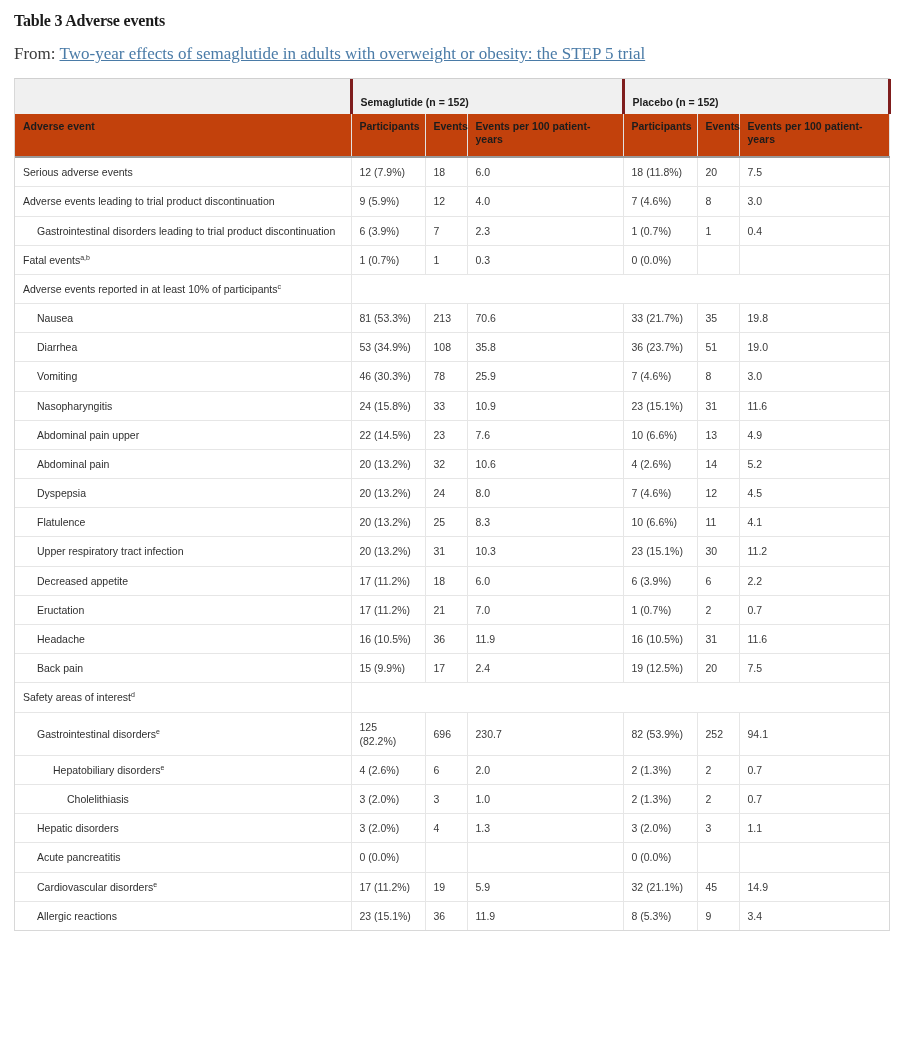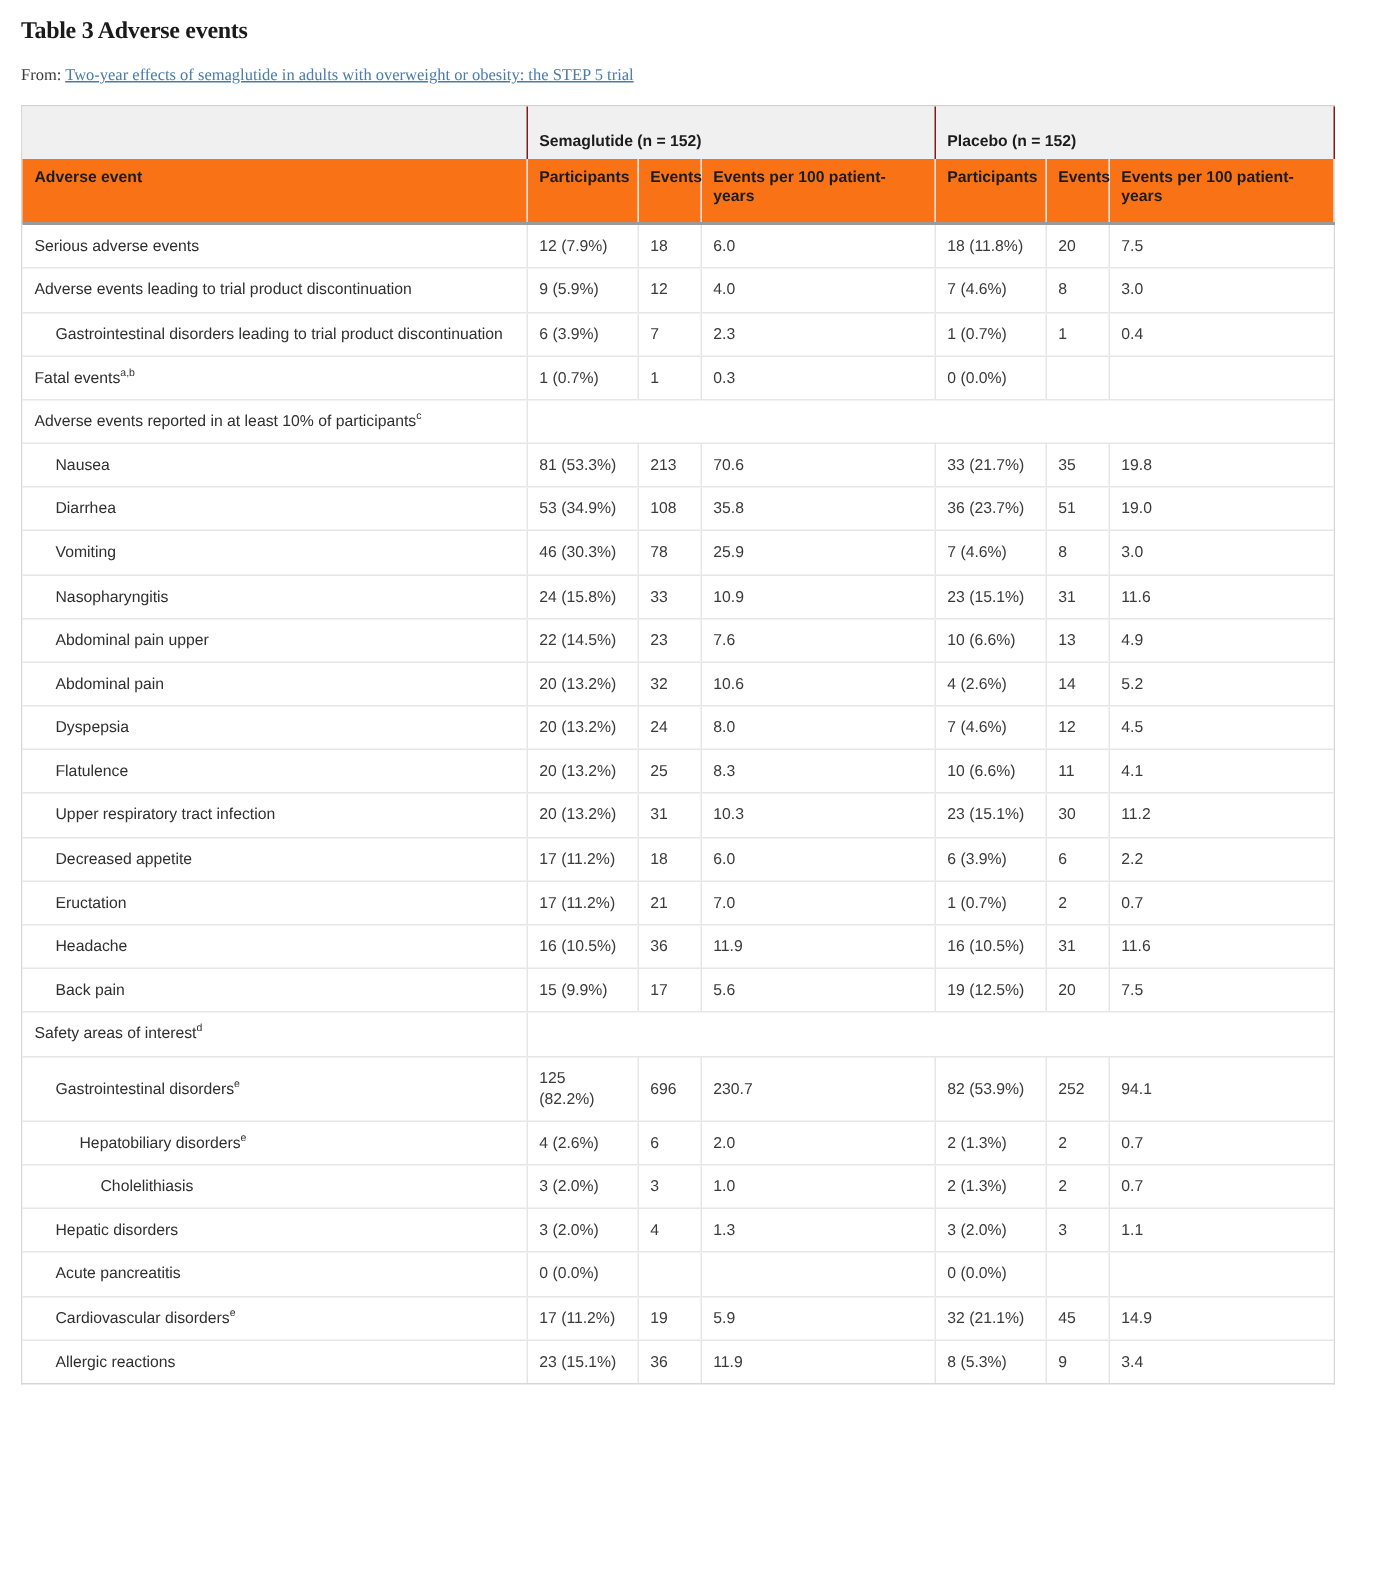--- a/index.html
+++ b/index.html
@@ -24,21 +24,21 @@
   .title {
     font-family: "Liberation Serif", serif;
     font-weight: bold;
     font-size: 16px;
     color: #1a1a1a;
     margin: 12px 0 0 14px;
     letter-spacing: -0.2px;
   }
   .from-line {
     margin: 14px 0 0 14px;
-    font-size: 11px;
+    font-size: 17px;
     color: #3c3c3c;
     font-family: "Liberation Serif", serif;
   }
   .from-label {
     color: #3c3c3c;
   }
   .from-link {
     color: #4a7ba7;
     text-decoration: underline;
     cursor: pointer;
@@ -65,27 +65,27 @@
   table.ae col.c-pe      { width: 42px; }
   table.ae col.c-pr      { width: 150px; }
 
   thead tr.grp th {
     background: #f0f0f0;
     font-weight: bold;
     font-size: 10.5px;
     color: #1c1c1c;
     text-align: left;
     padding: 7px 8px 6px 8px;
-    border-right: 1px solid #7f1d1d;
+    border-right: 3px solid #7f1d1d;
     border-bottom: none;
     vertical-align: bottom;
     height: 22px;
   }
   thead tr.sub th {
-    background: #f97316;
+    background: #c2410c;
     font-weight: bold;
     font-size: 10.5px;
     color: #1c1c1c;
     text-align: left;
     padding: 6px 8px 10px 8px;
     border-right: 1px solid #e2e2e2;
     border-bottom: 2px solid #9a9a9a;
     vertical-align: top;
     line-height: 1.25;
   }
@@ -307,21 +307,21 @@
             <td class="num">36</td>
             <td class="num">11.9</td>
             <td class="num">16 (10.5%)</td>
             <td class="num">31</td>
             <td class="num last">11.6</td>
           </tr>
           <tr>
             <td class="ev ind1">Back pain</td>
             <td class="num">15 (9.9%)</td>
             <td class="num">17</td>
-            <td class="num">5.6</td>
+            <td class="num">2.4</td>
             <td class="num">19 (12.5%)</td>
             <td class="num">20</td>
             <td class="num last">7.5</td>
           </tr>
           <tr class="section">
             <td class="ev">Safety areas of interest<sup>d</sup></td>
             <td colspan="6" class="last"></td>
           </tr>
           <tr>
             <td class="ev ind1">Gastrointestinal disorders<sup>e</sup></td>

